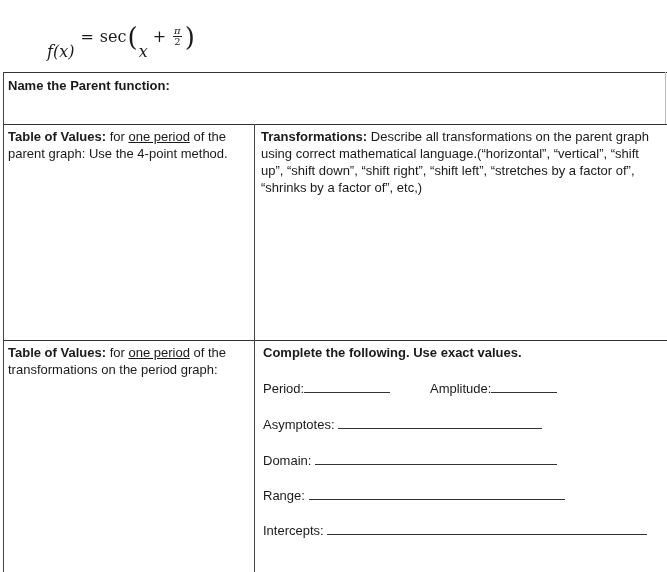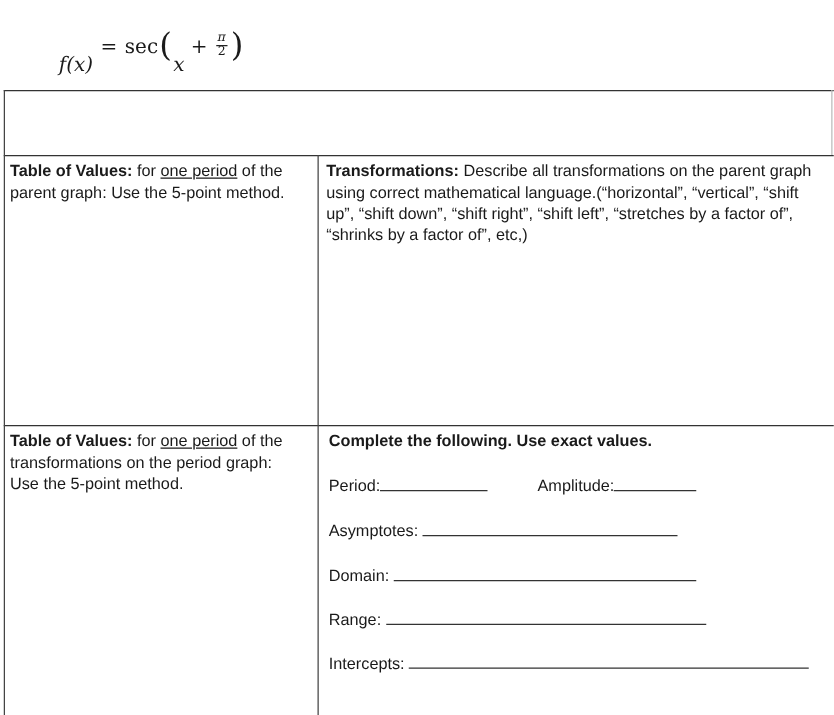--- a/index.html
+++ b/index.html
@@ -38,35 +38,35 @@
 </div>
 
 <div class="hline" style="left:3px; top:72px; width:664px;"></div>
 <div class="hline" style="left:3px; top:124px; width:664px;"></div>
 <div class="hline" style="left:3px; top:340px; width:664px;"></div>
 <div class="vline" style="left:3px; top:72px; height:500px;"></div>
 <div class="vline" style="left:665px; top:72px; height:52px; border-left:1px solid #bbb;"></div>
 <div class="vline" style="left:254px; top:124px; height:448px;"></div>
 
 <div class="cell" style="left:8px; top:77px;">
+  <div class="b">Name the Parent function:</div>
 </div>
 
 <div class="cell" style="left:8px; top:128px; width:244px;">
   <div><span class="b">Table of Values:</span><span> for </span><span class="u">one period</span><span> of the</span></div>
-  <div>parent graph: Use the 5-point method.</div>
+  <div>parent graph: Use the 4-point method.</div>
 </div>
 
 <div class="cell" style="left:261px; top:128px; width:402px;">
   <span class="b">Transformations:</span><span> Describe all transformations on the parent graph using correct mathematical language.(“horizontal”, “vertical”, “shift up”, “shift down”, “shift right”, “shift left”, “stretches by a factor of”, “shrinks by a factor of”, etc,)</span>
 </div>
 
 <div class="cell" style="left:8px; top:344px; width:244px;">
   <div><span class="b">Table of Values:</span><span> for </span><span class="u">one period</span><span> of the</span></div>
   <div>transformations on the period graph:</div>
-  <div>Use the 5-point method.</div>
 </div>
 
 <div class="cell b" style="left:263px; top:344px;">Complete the following. Use exact values.</div>
 
 <div class="field" style="left:263px; top:380px;">
   <span>Period:</span><span class="blank" style="width:86px;"></span>
 </div>
 <div class="field" style="left:430px; top:380px;text-align:center;">
   <span>Amplitude:</span><span class="blank" style="width:66px;"></span>
 </div>

